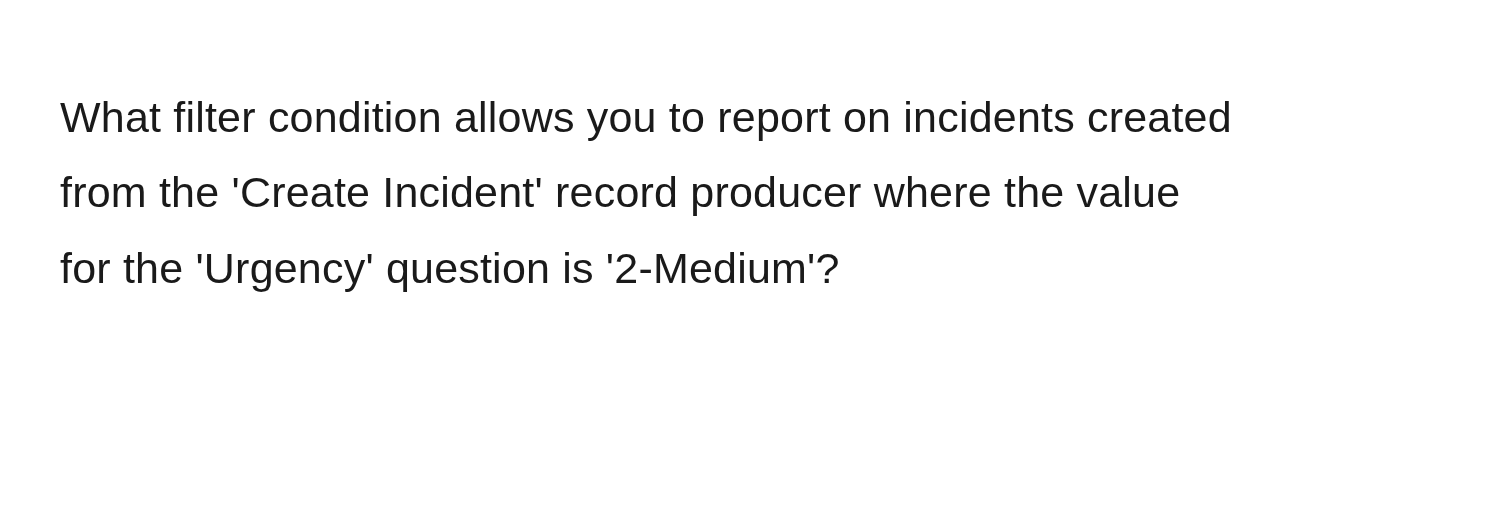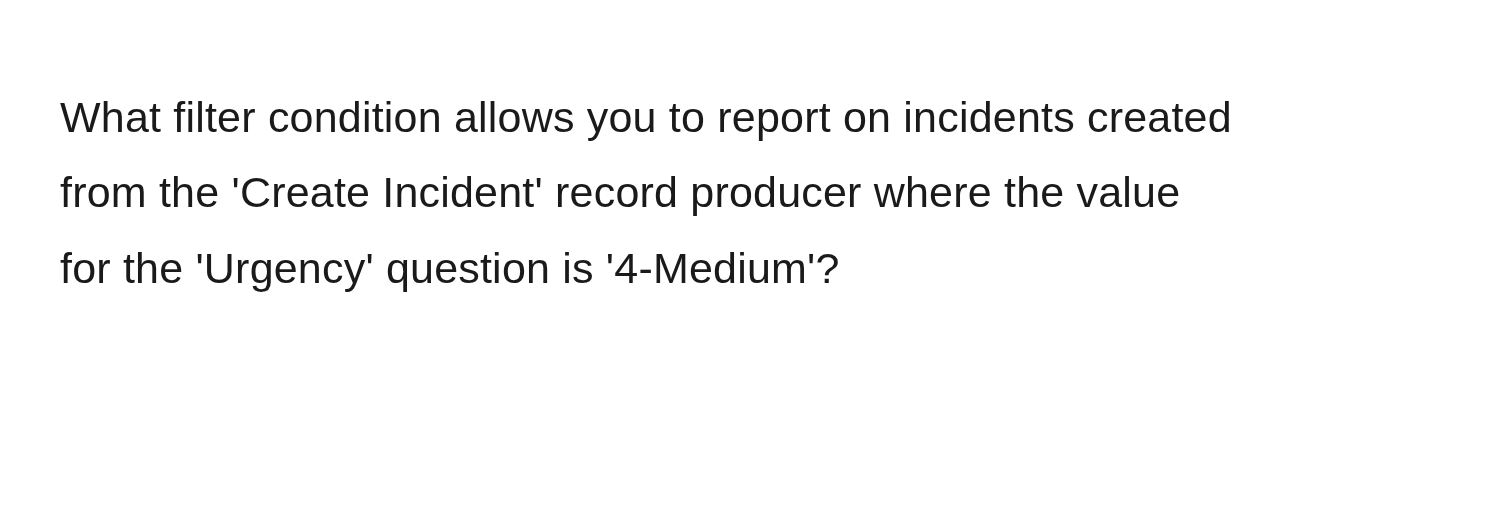--- a/index.html
+++ b/index.html
@@ -19,13 +19,13 @@
       line-height: 1.75;
       color: #1a1a1a;
       font-weight: 400;
       max-width: 1180px;
       letter-spacing: 0.2px;
     }
   </style>
 </head>
 <body>
 
-<div class="question-text">What filter condition allows you to report on incidents created from the 'Create Incident' record producer where the value for the 'Urgency' question is '4-Medium'?</div>
+<div class="question-text">What filter condition allows you to report on incidents created from the 'Create Incident' record producer where the value for the 'Urgency' question is '2-Medium'?</div>
 
 </body></html>

